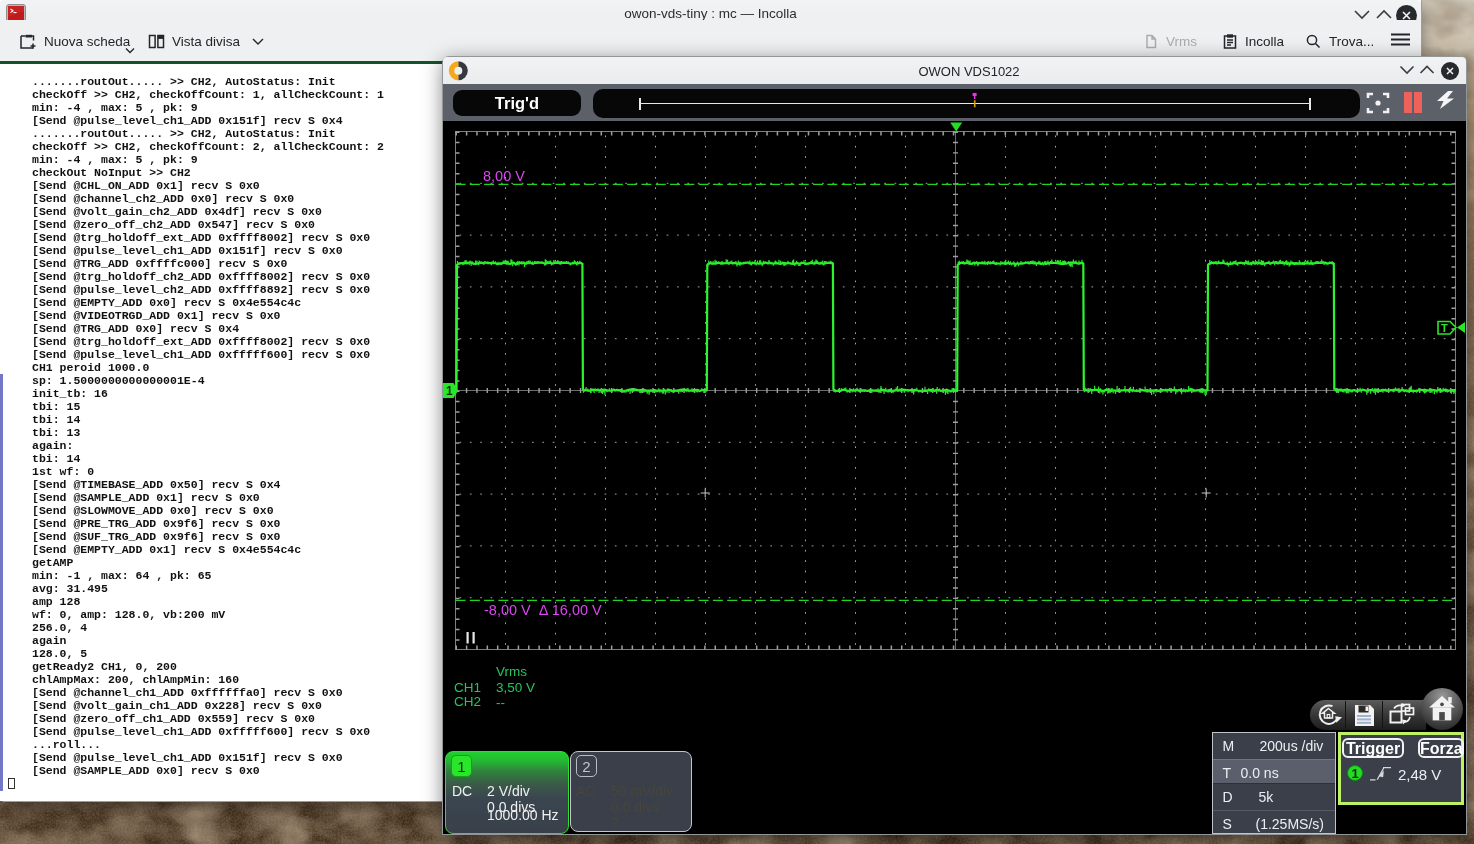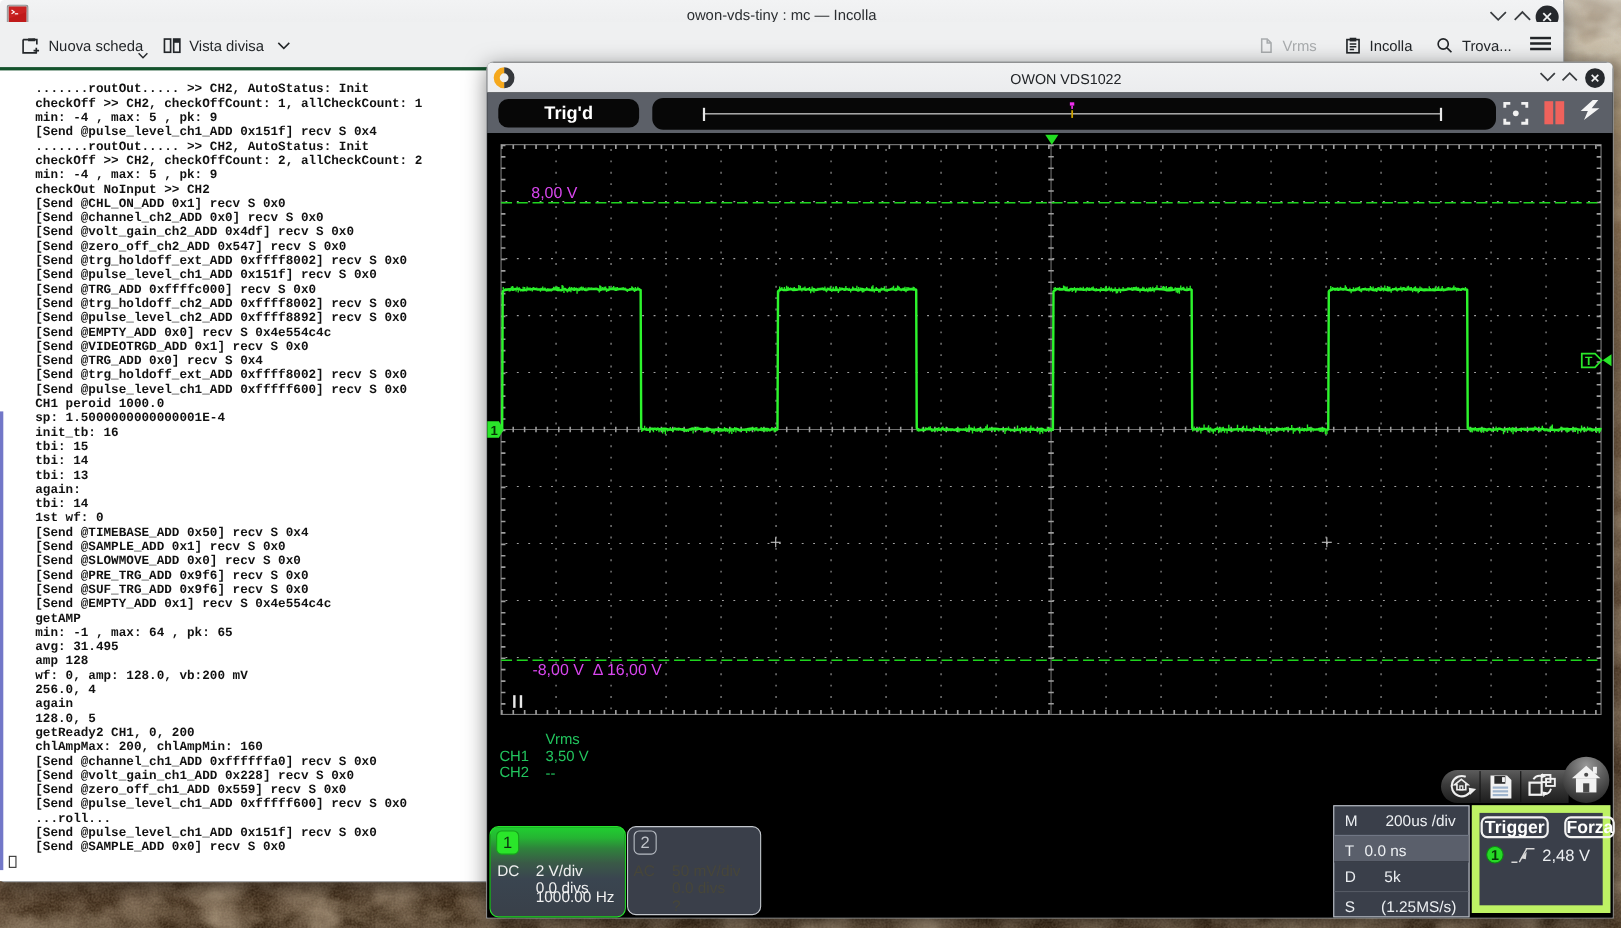--- a/index.html
+++ b/index.html
@@ -39,21 +39,21 @@
   .badge { position:absolute; left:5px; top:3px; width:21px; height:22px; border-radius:5px; text-align:center; font-size:15px; line-height:22px; }
   #ch1 .badge { background:#2ae62a; color:#0b3010; border:1px solid #17a01c; }
   #ch2 .badge { border:1px solid #b8bdc4; color:#c0c4ca; }
   .chrow { position:absolute; font-size:14px; color:#f0f0f0; }
   .ch2txt { color:#474639; }
   
   #mtds { left:768.5px; top:675px; width:124.5px; height:102px; background:#3a3f4a; border:1px solid #c0c5cc; font-size:14px; color:#eceff2; }
   .mrow { position:absolute; left:0; width:100%; height:25px; }
   .mrow .k { position:absolute; left:10px; top:5px; }
   .mrow .v { position:absolute; left:47px; top:5px; }
-  #trgpanel { left:895px; top:675px; width:126px; height:98px; background:#3a3f4a; border:7px solid #bef264; }
+  #trgpanel { left:895px; top:675px; width:126px; height:73px; background:#3a3f4a; border:3px solid #bef264; }
   .pbtn { position:absolute; top:3px; height:20px; border:2px solid #f2f2f2; border-radius:6px; color:#fff; font-weight:bold; font-size:16px; text-align:center; line-height:17px; }
   #grncirc { left:6px; top:30px; width:16px; height:16px; border-radius:50%; border:1px solid #0c8a10; background:#26d926; color:#063306; font-size:13px; font-weight:bold; text-align:center; line-height:16px; }
   #trgv { left:57px; top:31px; color:#eceff2; font-size:15px; }
 </style>
 </head>
 <body>
 <div id="stage">
 
 <div id="wall" class="abs">
 <svg width="1474" height="844">

